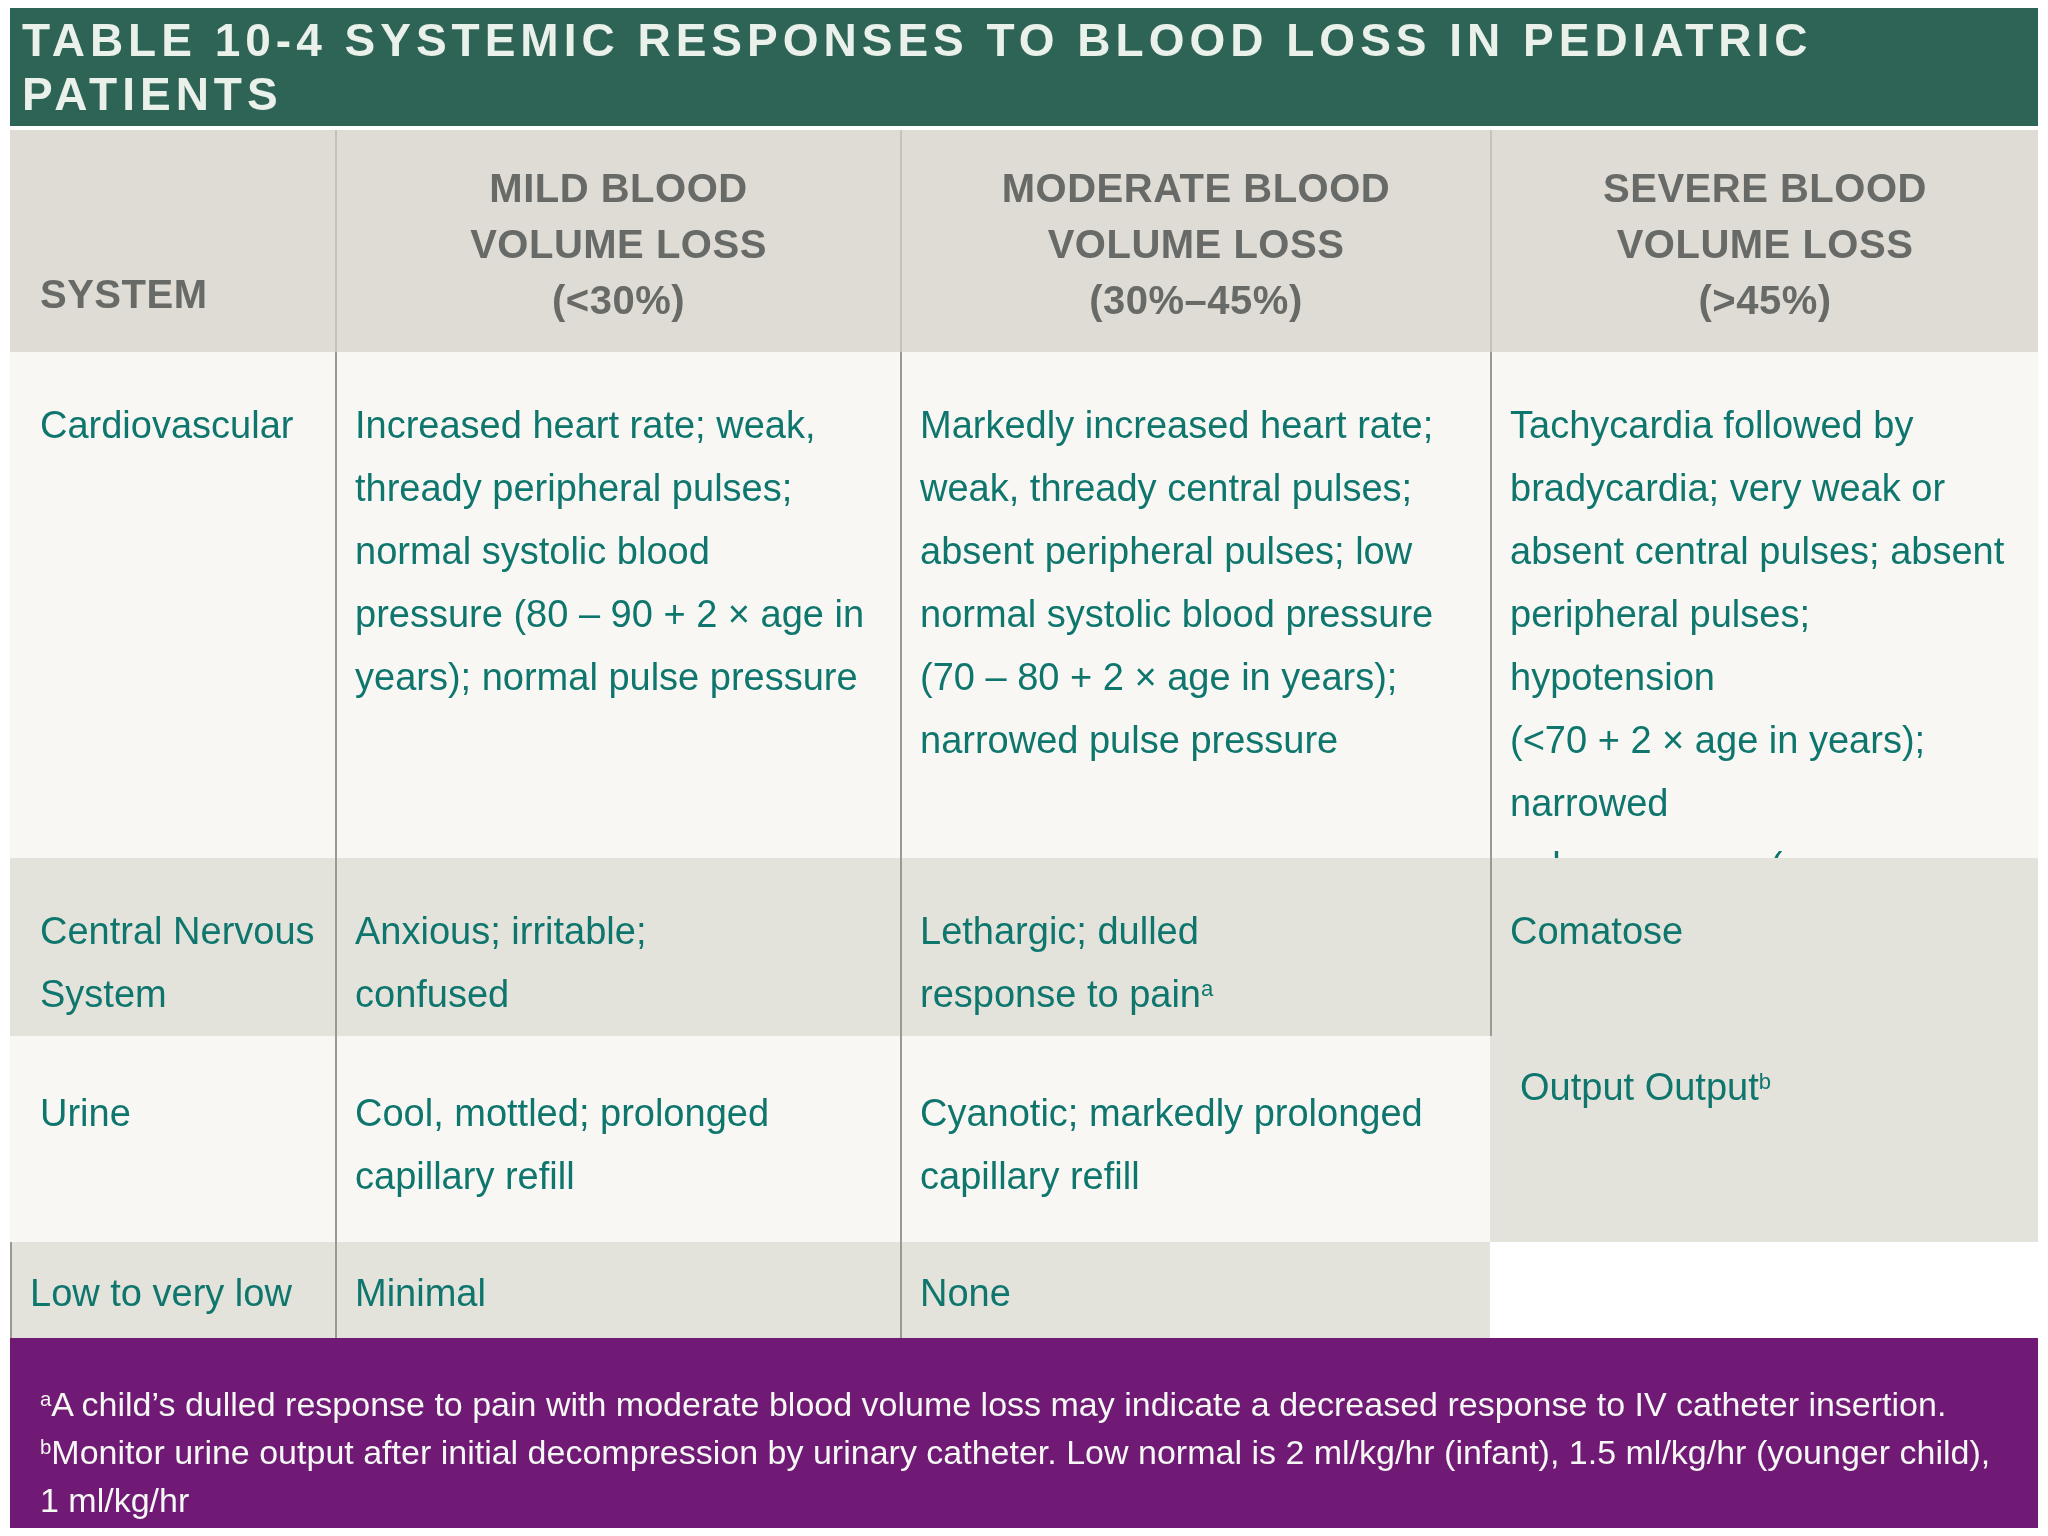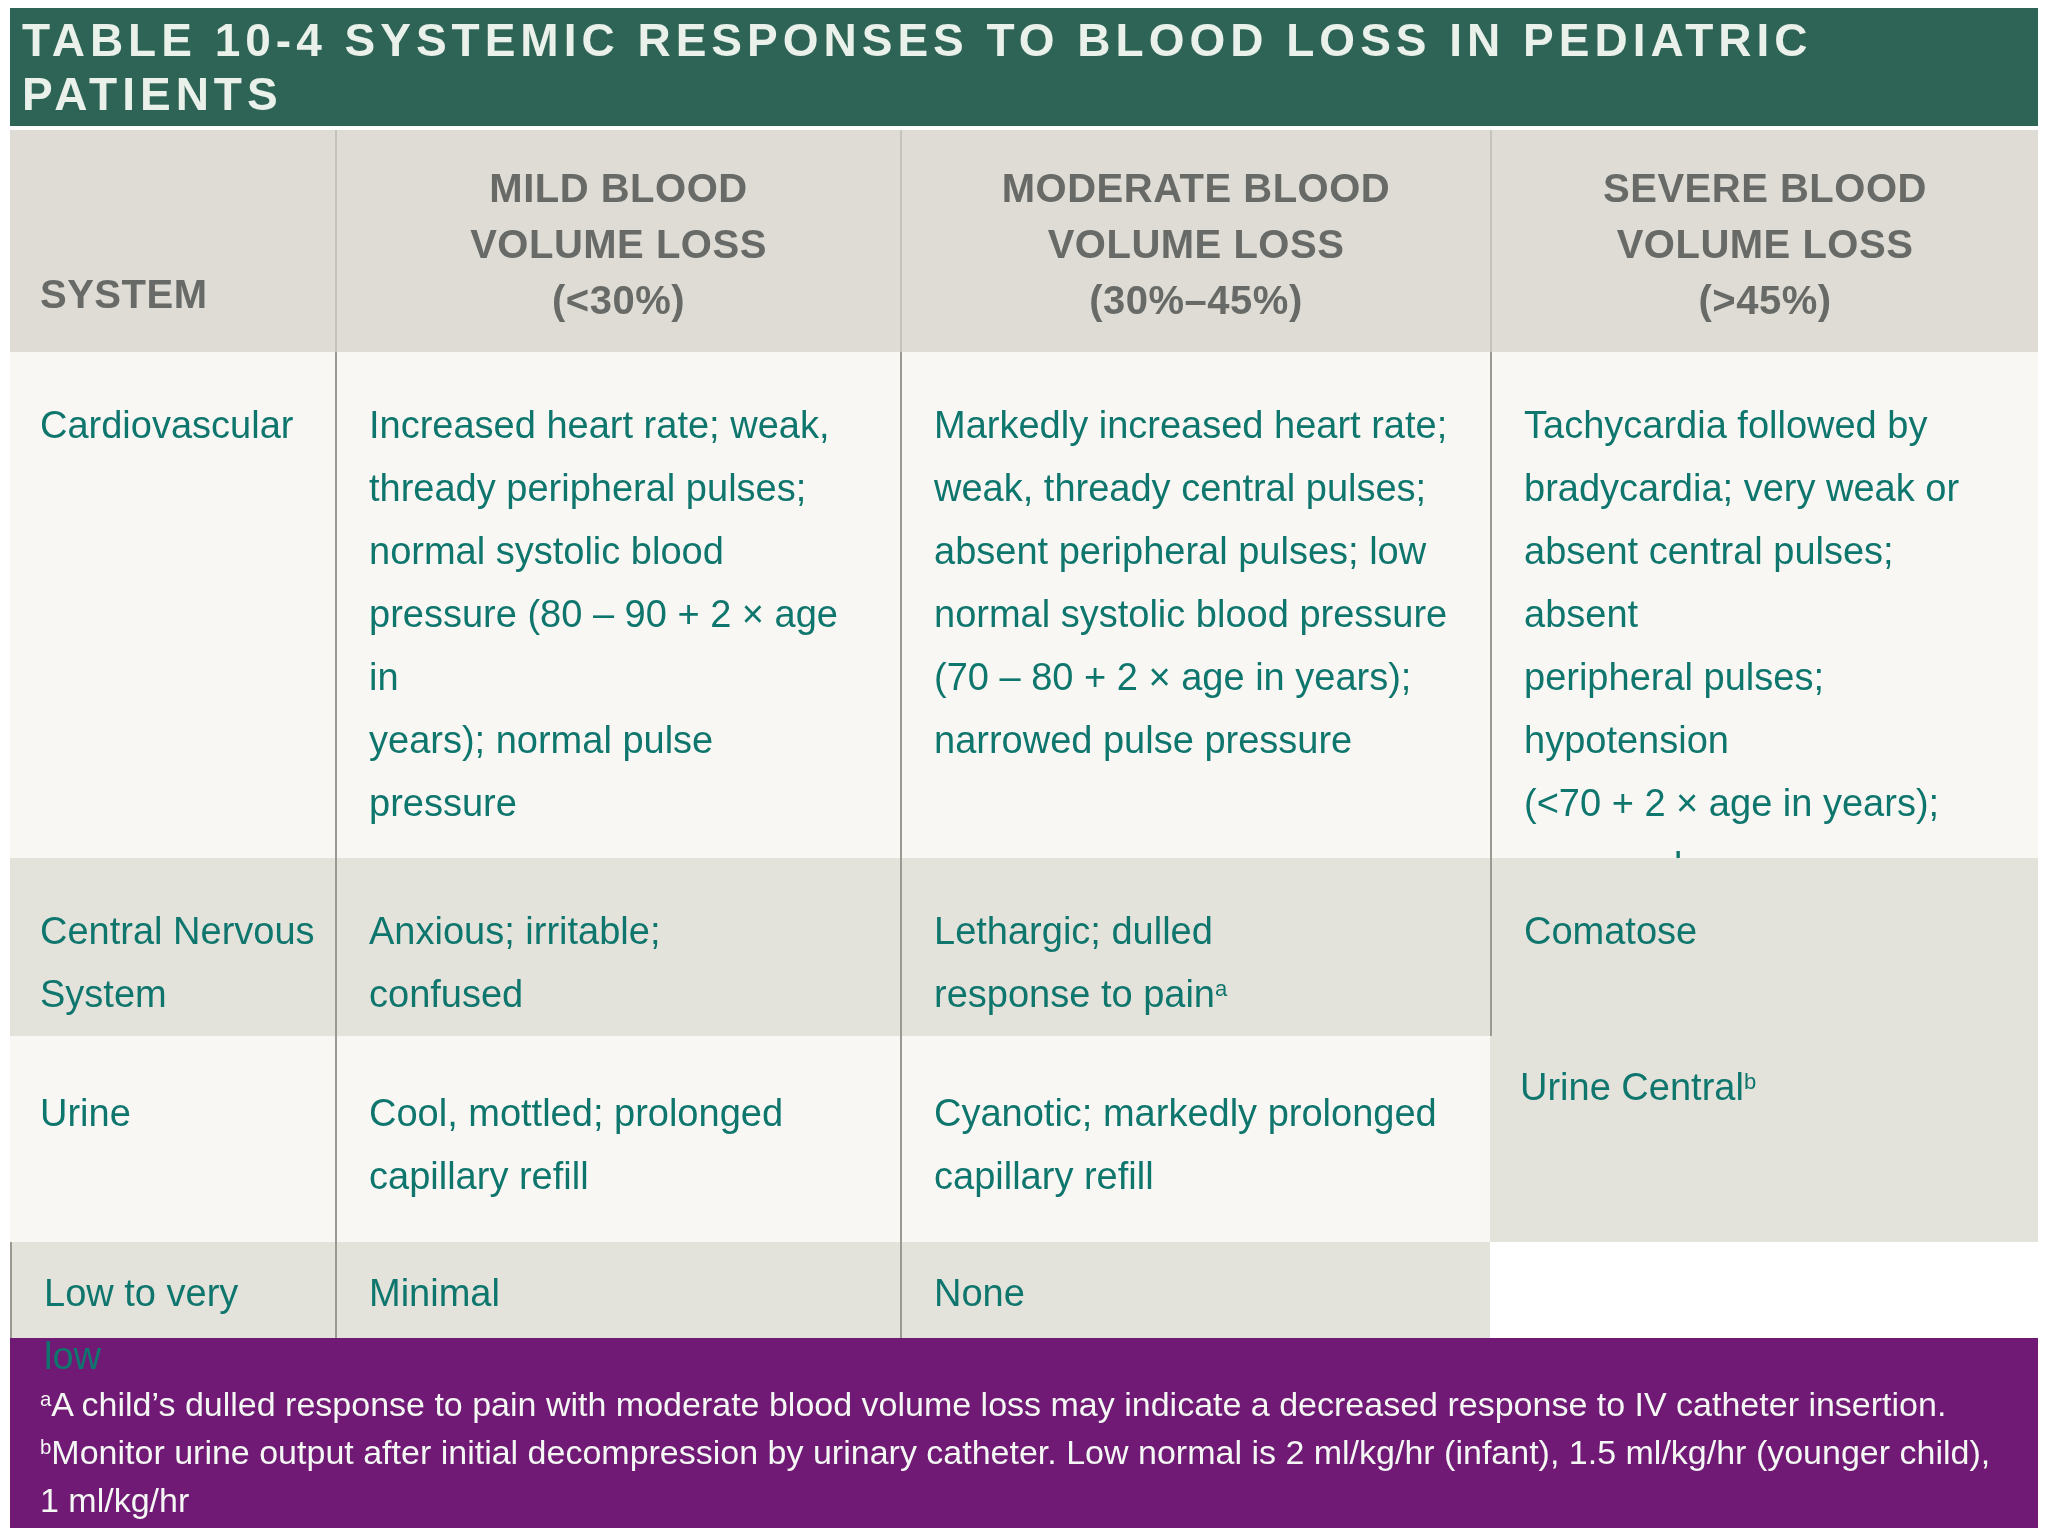--- a/index.html
+++ b/index.html
@@ -68,21 +68,21 @@
     align-items: center;
     justify-content: center;
     text-align: center;
     padding-top: 6px;
   }
 
   
   .row-light { background: #f8f7f3; }
   .row-gray  { background: #e4e3db; }
 
-  .body-cell { padding: 42px 30px 0 32px; }
+  .body-cell { padding: 42px 30px 0 18px; }
   .label-cell { padding: 42px 10px 0 30px; }
   .skin-cell  { padding-top: 46px; }
   .urine-cell { padding-top: 20px; }
 
   sup {
     font-size: 0.58em;
     line-height: 0;
     vertical-align: baseline;
     position: relative;
     top: -0.5em;
@@ -182,21 +182,21 @@
     <div class="cell row-light body-cell skin-cell c2">
       <span>Cool, mottled; prolonged
 capillary refill</span>
     </div>
     <div class="cell row-light body-cell skin-cell c3">
       <span>Cyanotic; markedly prolonged
 capillary refill</span>
     </div>
 
     <div class="cell row-gray label-cell urine-cell c1">
-      <span>Urine Central</span><sup>b</sup>
+      <span>Output Output</span><sup>b</sup>
     </div>
     <div class="cell row-gray body-cell urine-cell c2">
       <span>Low to very low</span>
     </div>
     <div class="cell row-gray body-cell urine-cell c3">
       <span>Minimal</span>
     </div>
     <div class="cell row-gray body-cell urine-cell c4">
       <span>None</span>
     </div>

